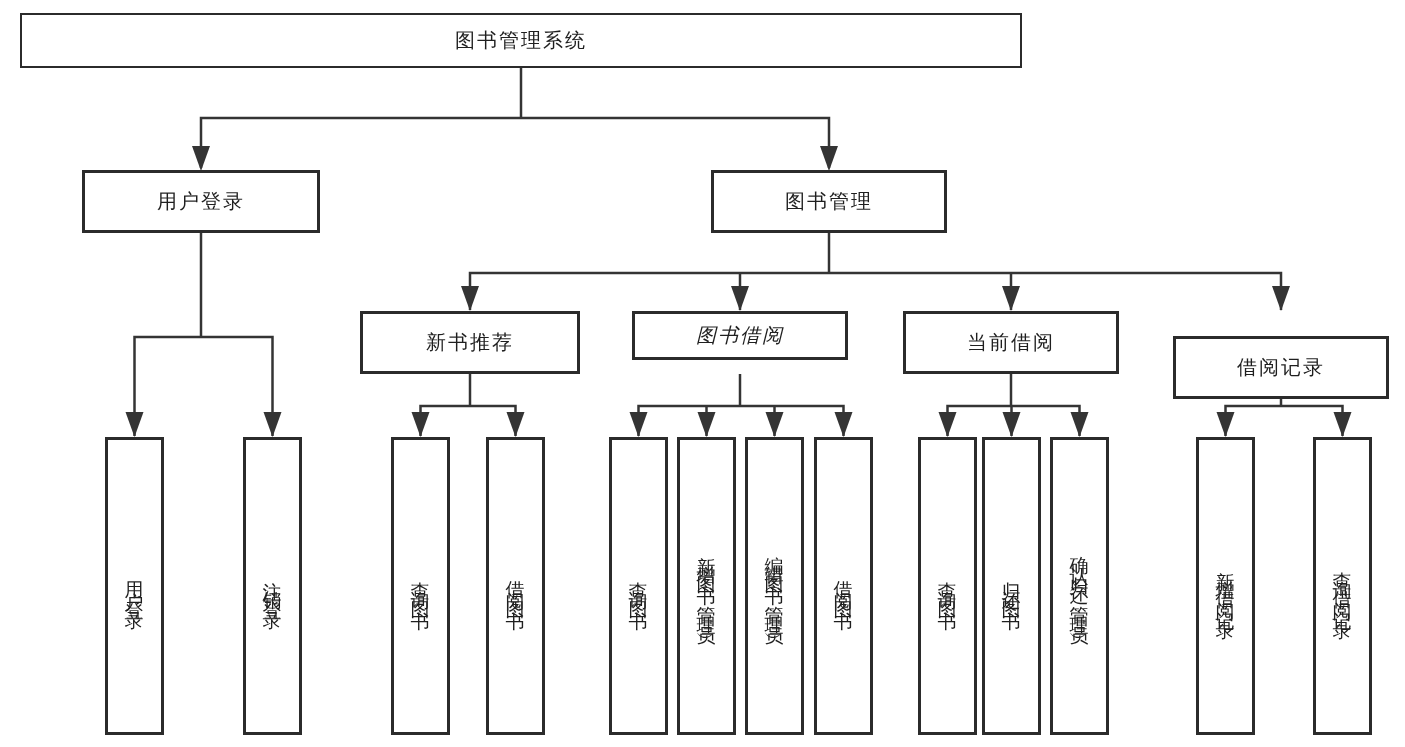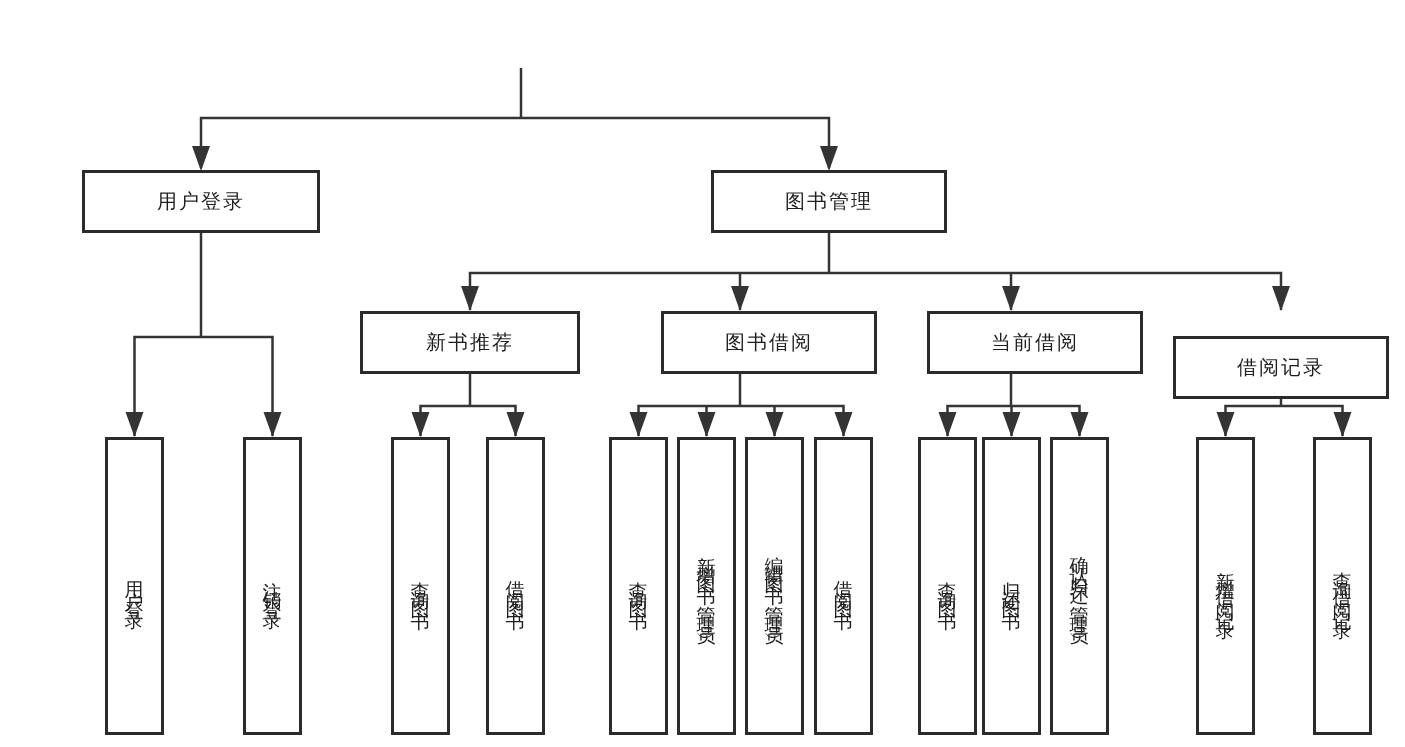--- a/index.html
+++ b/index.html
@@ -94,35 +94,38 @@
     <polygon points="938.5,412 956.5,412 947.5,437"></polygon>
     <polygon points="1002.5,412 1020.5,412 1011.5,437"></polygon>
     <polygon points="1070.5,412 1088.5,412 1079.5,437"></polygon>
 
     <path d="M1281,374 V406"></path>
     <path d="M1225.5,436 V406 H1342.5 V436"></path>
     <polygon points="1216.5,412 1234.5,412 1225.5,437"></polygon>
     <polygon points="1333.5,412 1351.5,412 1342.5,437"></polygon>
   </svg>
 
+  <div class="node h root" style="left:20px; top:13px; width:1002px; height:55px;">
+    <span>图书管理系统</span>
+  </div>
 
   <div class="node h" style="left:82px; top:170px; width:238px; height:63px;">
     <span>用户登录</span>
   </div>
   <div class="node h" style="left:711px; top:170px; width:236px; height:63px;text-align:right;">
     <span>图书管理</span>
   </div>
 
   <div class="node h" style="left:360px; top:311px; width:220px; height:63px;">
     <span>新书推荐</span>
   </div>
-  <div class="node h" style="left:661px; top:311px; width:216px; height:63px;">
+  <div class="node h" style="left:632px; top:311px; width:216px; height:49px;font-style:italic;">
     <span>图书借阅</span>
   </div>
-  <div class="node h" style="left:903px; top:311px; width:216px; height:63px;margin-left:24px;">
+  <div class="node h" style="left:903px; top:311px; width:216px; height:63px;">
     <span>当前借阅</span>
   </div>
   <div class="node h" style="left:1173px; top:311px; width:216px; height:63px;margin-top:25px;">
     <span>借阅记录</span>
   </div>
 
   <div class="node v" style="left:105px; top:437px; width:59px; height:298px;">
     <span>用户登录</span>
   </div>
   <div class="node v" style="left:243px; top:437px; width:59px; height:298px;">

